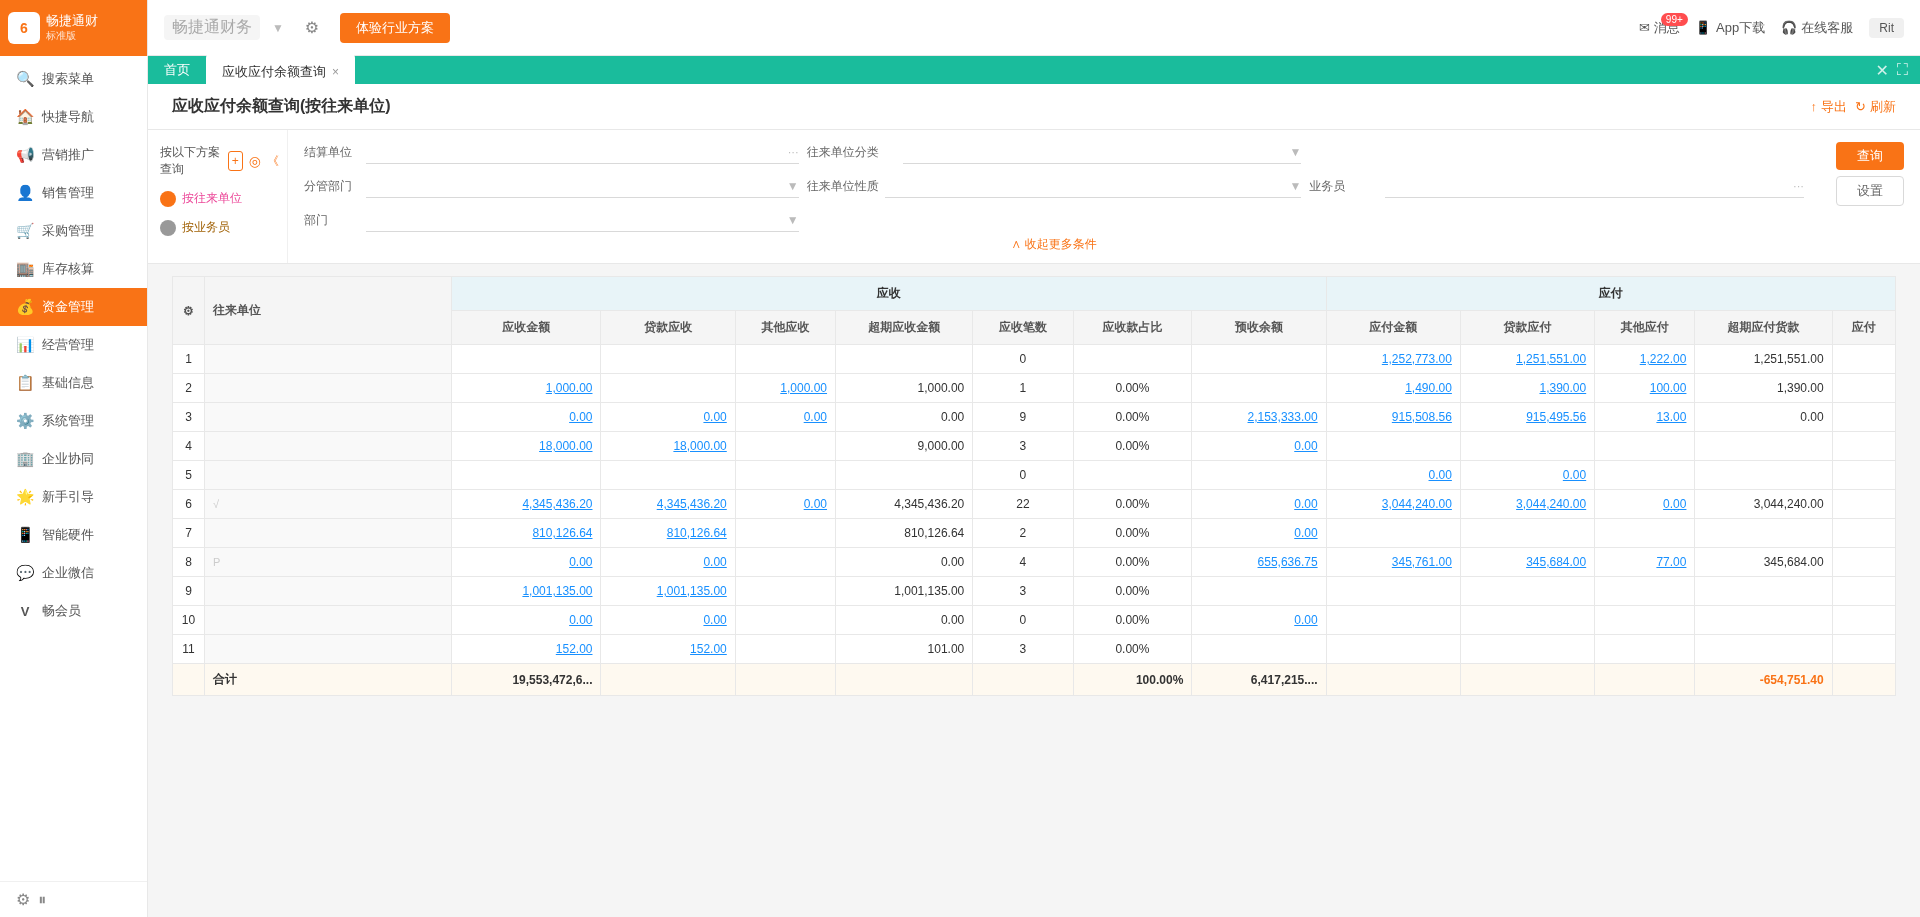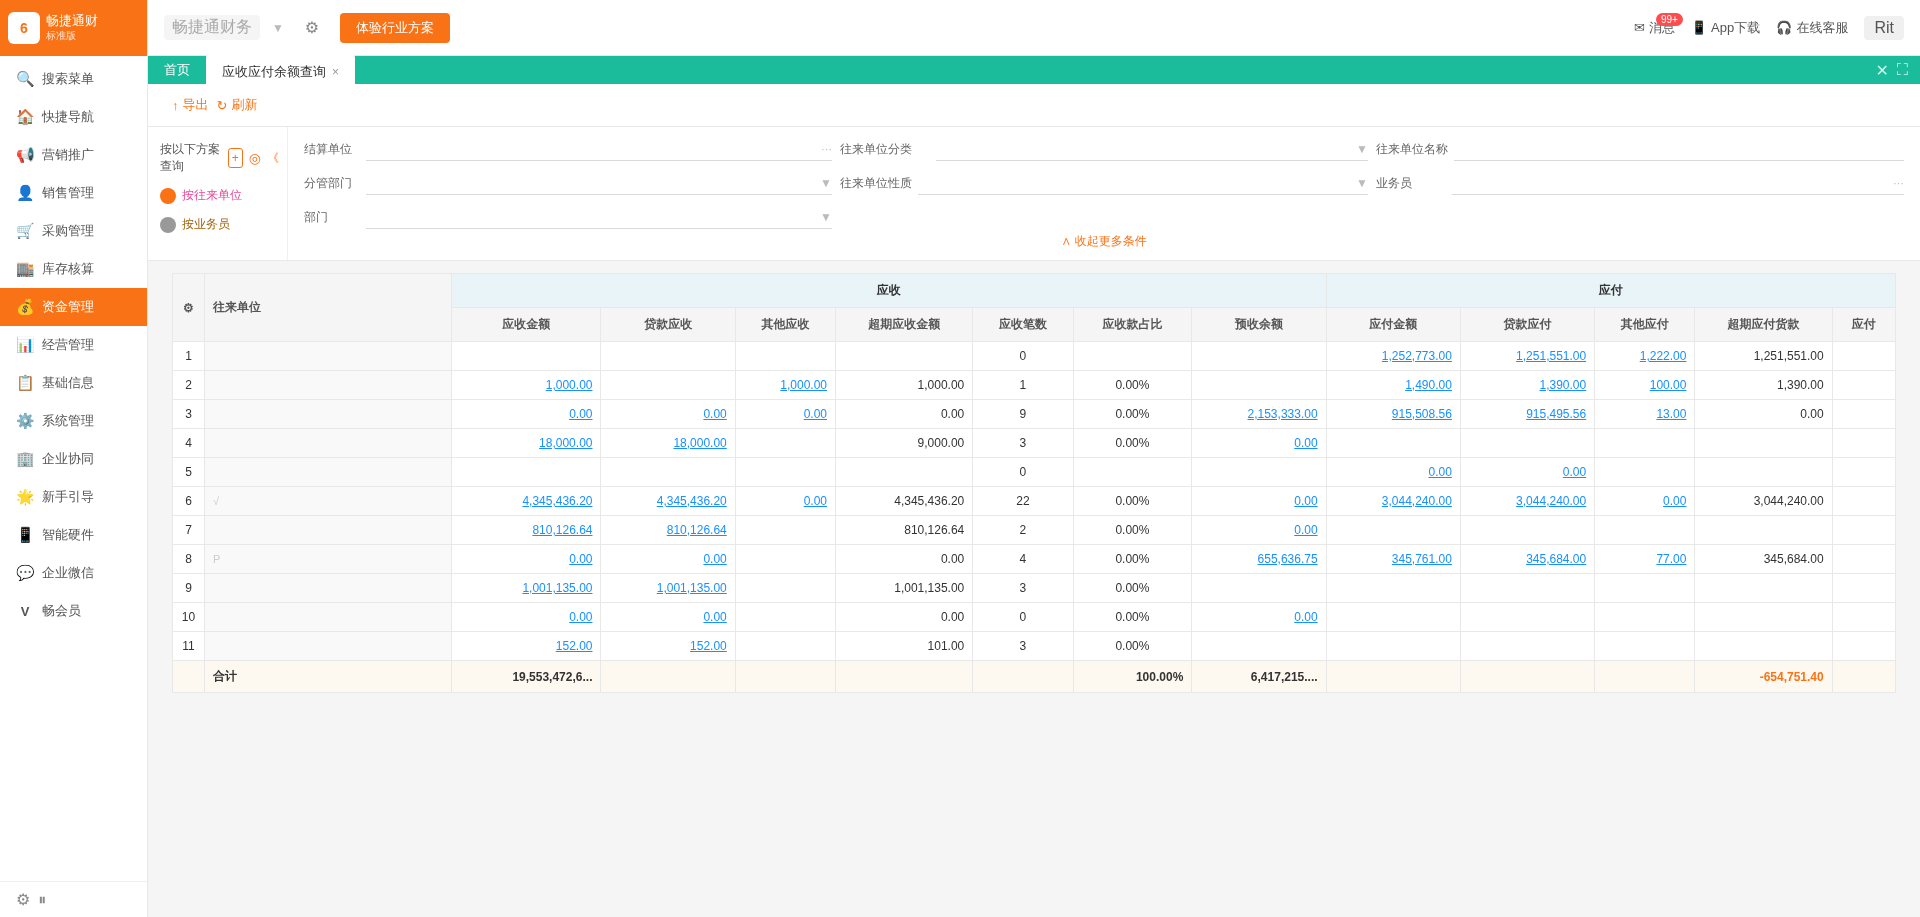--- a/index.html
+++ b/index.html
@@ -24,21 +24,21 @@
     .topbar { height: 56px; background: #fff; border-bottom: 1px solid #e8e8e8; display: flex; align-items: center; padding: 0 16px; gap: 12px; flex-shrink: 0; }
     .topbar-app-name { background: #f5f5f5; border-radius: 4px; padding: 2px 8px; color: #666; font-size: 12px; }
     .topbar-chevron { color: #bbb; font-size: 12px; }
     .topbar-gear { width: 32px; height: 32px; display: flex; align-items: center; justify-content: center; color: #888; cursor: pointer; font-size: 16px; }
     .topbar-trial-btn { background: #f97316; color: #fff; border: none; border-radius: 4px; padding: 6px 16px; cursor: pointer; font-size: 13px; }
     .topbar-right { display: flex; align-items: center; gap: 16px; margin-left: auto; }
     .topbar-msg { display: flex; align-items: center; gap: 4px; color: #555; cursor: pointer; font-size: 13px; position: relative; }
     .badge { background: #ff4d4f; color: #fff; border-radius: 10px; padding: 1px 5px; font-size: 10px; position: absolute; top: -6px; right: -8px; }
     .topbar-app-dl { display: flex; align-items: center; gap: 4px; color: #555; cursor: pointer; font-size: 13px; }
     .topbar-service { display: flex; align-items: center; gap: 4px; color: #555; cursor: pointer; font-size: 13px; }
-    .topbar-user { background: #f0f0f0; border-radius: 4px; padding: 3px 10px; color: #555; font-size: 16px; cursor: pointer; }
+    .topbar-user { background: #f0f0f0; border-radius: 4px; padding: 3px 10px; color: #555; font-size: 12px; cursor: pointer; }
 
     
     .tabbar { height: 28px; background: #1abc9c; display: flex; align-items: center; flex-shrink: 0; }
     .tab { display: flex; align-items: center; gap: 6px; padding: 0 16px; height: 40px; cursor: pointer; color: rgba(255,255,255,0.8); font-size: 13px; }
     .tab.home { color: #fff; }
     .tab.active { background: #fff; color: #333; border-radius: 4px 4px 0 0; margin-top: 4px; height: 36px; }
     .tab-close { color: #999; font-size: 12px; cursor: pointer; }
     .tabbar-right { margin-left: auto; display: flex; align-items: center; gap: 8px; padding-right: 12px; color: rgba(255,255,255,0.8); font-size: 16px; cursor: pointer; }
 
     
@@ -184,20 +184,21 @@
     </div>
     <div class="tabbar-right">
       <span style="color:rgba(255,255,255,0.8);">✕</span>
       <span style="color:rgba(255,255,255,0.8);">⛶</span>
     </div>
   </div>
 
   <div class="content">
 
     <div class="page-header">
+      <div class="page-title">应收应付余额查询(按往来单位)</div>
       <div class="page-actions">
         <button class="action-btn">
           <span>↑</span>
           <span>导出</span>
         </button>
         <button class="action-btn">
           <span>↻</span>
           <span>刷新</span>
         </button>
       </div>
@@ -240,26 +241,20 @@
               <span style="color:#bbb;font-size:11px;">···</span>
             </div>
           </div>
           <div style="display:flex; align-items:center; gap:24px;">
             <span style="color:#666;font-size:12px;min-width:70px;">往来单位分类</span>
             <div style="flex:1; border-bottom:1px solid #d9d9d9; height:24px; display:flex; align-items:center; justify-content:space-between;">
               <input type="text" style="border: none; outline: none; width: 100%; font-size: 12px; background: transparent;">
               <span style="color:#bbb;">▼</span>
             </div>
           </div>
-          <div style="display:flex; align-items:center; gap:6px;">
-            <span style="color:#666;font-size:12px;min-width:70px;">往来单位名称</span>
-            <div style="flex:1; border-bottom:1px solid #d9d9d9; height:24px; display:flex; align-items:center;">
-              <input type="text" style="border: none; outline: none; width: 100%; font-size: 12px; background: transparent;">
-            </div>
-          </div>
         </div>
 
         <div style="display:grid; grid-template-columns:1fr 1fr 1fr; gap:8px; margin-bottom:10px; align-items:center;">
           <div style="display:flex; align-items:center; gap:6px;">
             <span style="color:#666;font-size:12px;min-width:56px;">分管部门</span>
             <div style="flex:1; border-bottom:1px solid #d9d9d9; height:24px; display:flex; align-items:center; justify-content:space-between;">
               <input type="text" style="border: none; outline: none; width: 100%; font-size: 12px; background: transparent;">
               <span style="color:#bbb;">▼</span>
             </div>
           </div>
@@ -288,20 +283,24 @@
             </div>
           </div>
         </div>
 
         <div style="text-align:center; color:#f97316; font-size:12px; cursor:pointer; margin-top:4px;">
           <span>∧</span>
           <span>收起更多条件</span>
         </div>
       </div>
 
+      <div style="display:flex; flex-direction:column; gap:6px; padding:12px 16px;">
+        <button class="btn-query">查询</button>
+        <button class="btn-set">设置</button>
+      </div>
     </div>
 
     <div class="table-area">
       <table class="data-table">
         <thead>
           <tr>
             <th rowspan="2" style="width:32px;">⚙</th>
             <th rowspan="2" style="min-width:160px;text-align:left;">往来单位</th>
             <th colspan="7" class="group">应收</th>
             <th colspan="5" class="group">应付</th>

